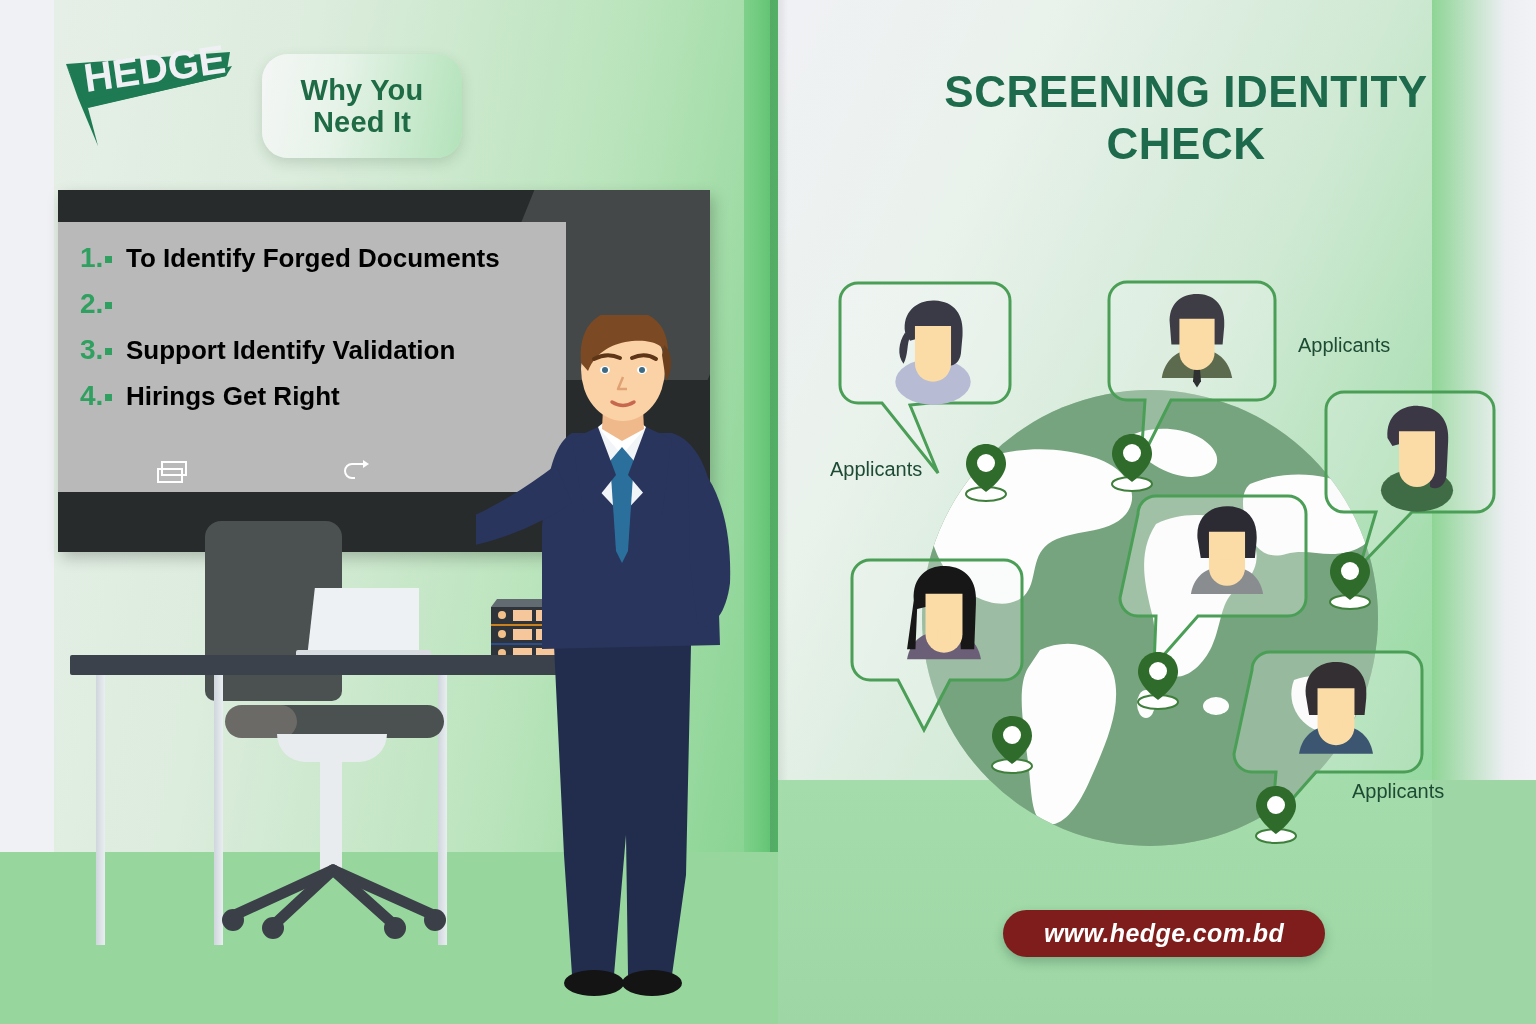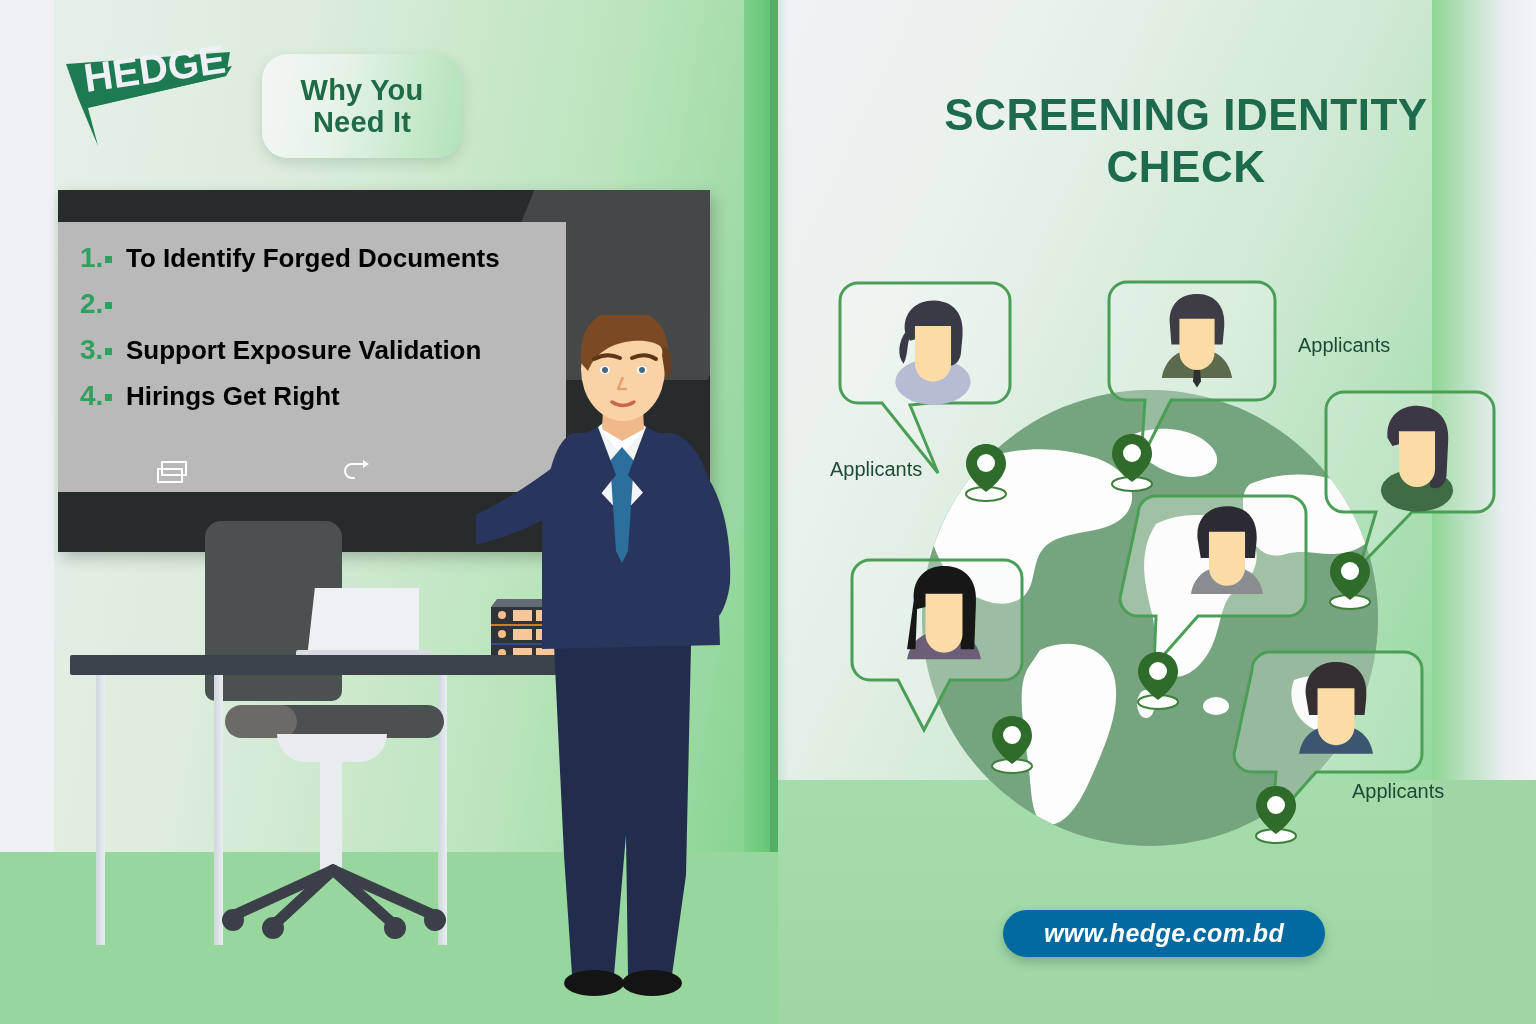--- a/index.html
+++ b/index.html
@@ -92,34 +92,34 @@
     background:#e9ecee;border-radius:0 0 55px 55px;}
   .chair-pole{position:absolute;left:320px;top:757px;width:22px;height:120px;
     background:#e9ecee;}
   .chair-base svg{position:absolute;left:215px;top:860px;}
 
   .files{position:absolute;left:487px;top:597px;width:100px;height:62px;}
 
   
   .r-title{position:absolute;left:856px;top:66px;width:660px;text-align:center;
     color:#1d6b4c;font-size:44px;font-weight:bold;line-height:1.18;
-    letter-spacing:.5px;margin-top:23px;}
+    letter-spacing:.5px;}
 
   
   .globe{position:absolute;left:920px;top:388px;width:460px;height:460px;}
 
   
   .card{position:absolute;}
   .card svg{position:absolute;left:0;top:0;overflow:visible;}
   .pin{position:absolute;}
   .app-label{position:absolute;color:#1d4b33;font-size:20px;font-weight:normal;}
 
   
   .url-pill{position:absolute;left:1003px;top:910px;width:322px;height:47px;
-    background:#0369a1;border-radius:24px;display:flex;align-items:center;
+    background:#7f1d1d;border-radius:24px;display:flex;align-items:center;
     justify-content:center;box-shadow:0 5px 11px rgba(20,60,45,.28);}
   .url-pill span{color:#ffffff;font-size:25px;font-weight:bold;font-style:italic;
     letter-spacing:.4px;}
 </style>
 </head>
 <body>
 
 <div id="stage">
 
   <div class="wall-left-strip"></div>
@@ -156,21 +156,21 @@
         <span class="tv-num"><span>1.</span><i class="sq"></i></span>
         <span class="tv-txt">To Identify Forged Documents</span>
       </div>
 
       <div class="tv-row">
         <span class="tv-num"><span>2.</span><i class="sq"></i></span>
       </div>
 
       <div class="tv-row">
         <span class="tv-num"><span>3.</span><i class="sq"></i></span>
-        <span class="tv-txt">Support Exposure Validation</span>
+        <span class="tv-txt">Support Identify Validation</span>
       </div>
 
       <div class="tv-row">
         <span class="tv-num"><span>4.</span><i class="sq"></i></span>
         <span class="tv-txt">Hirings Get Right</span>
       </div>
 
     </div>
 
     <div class="tv-icons">

